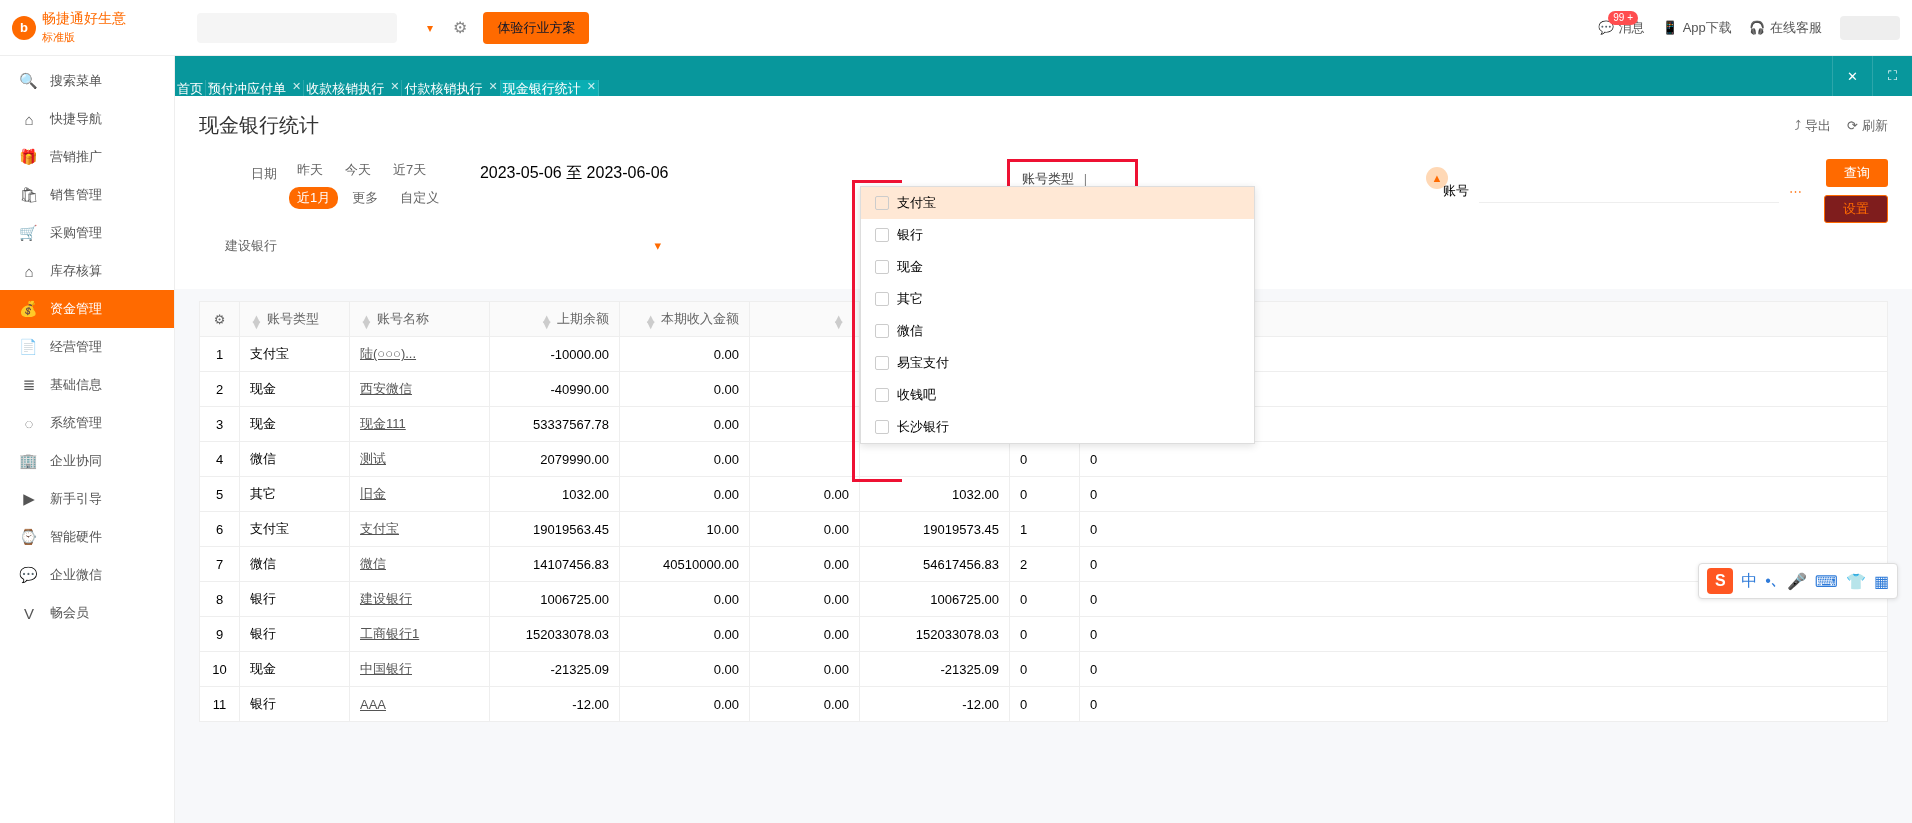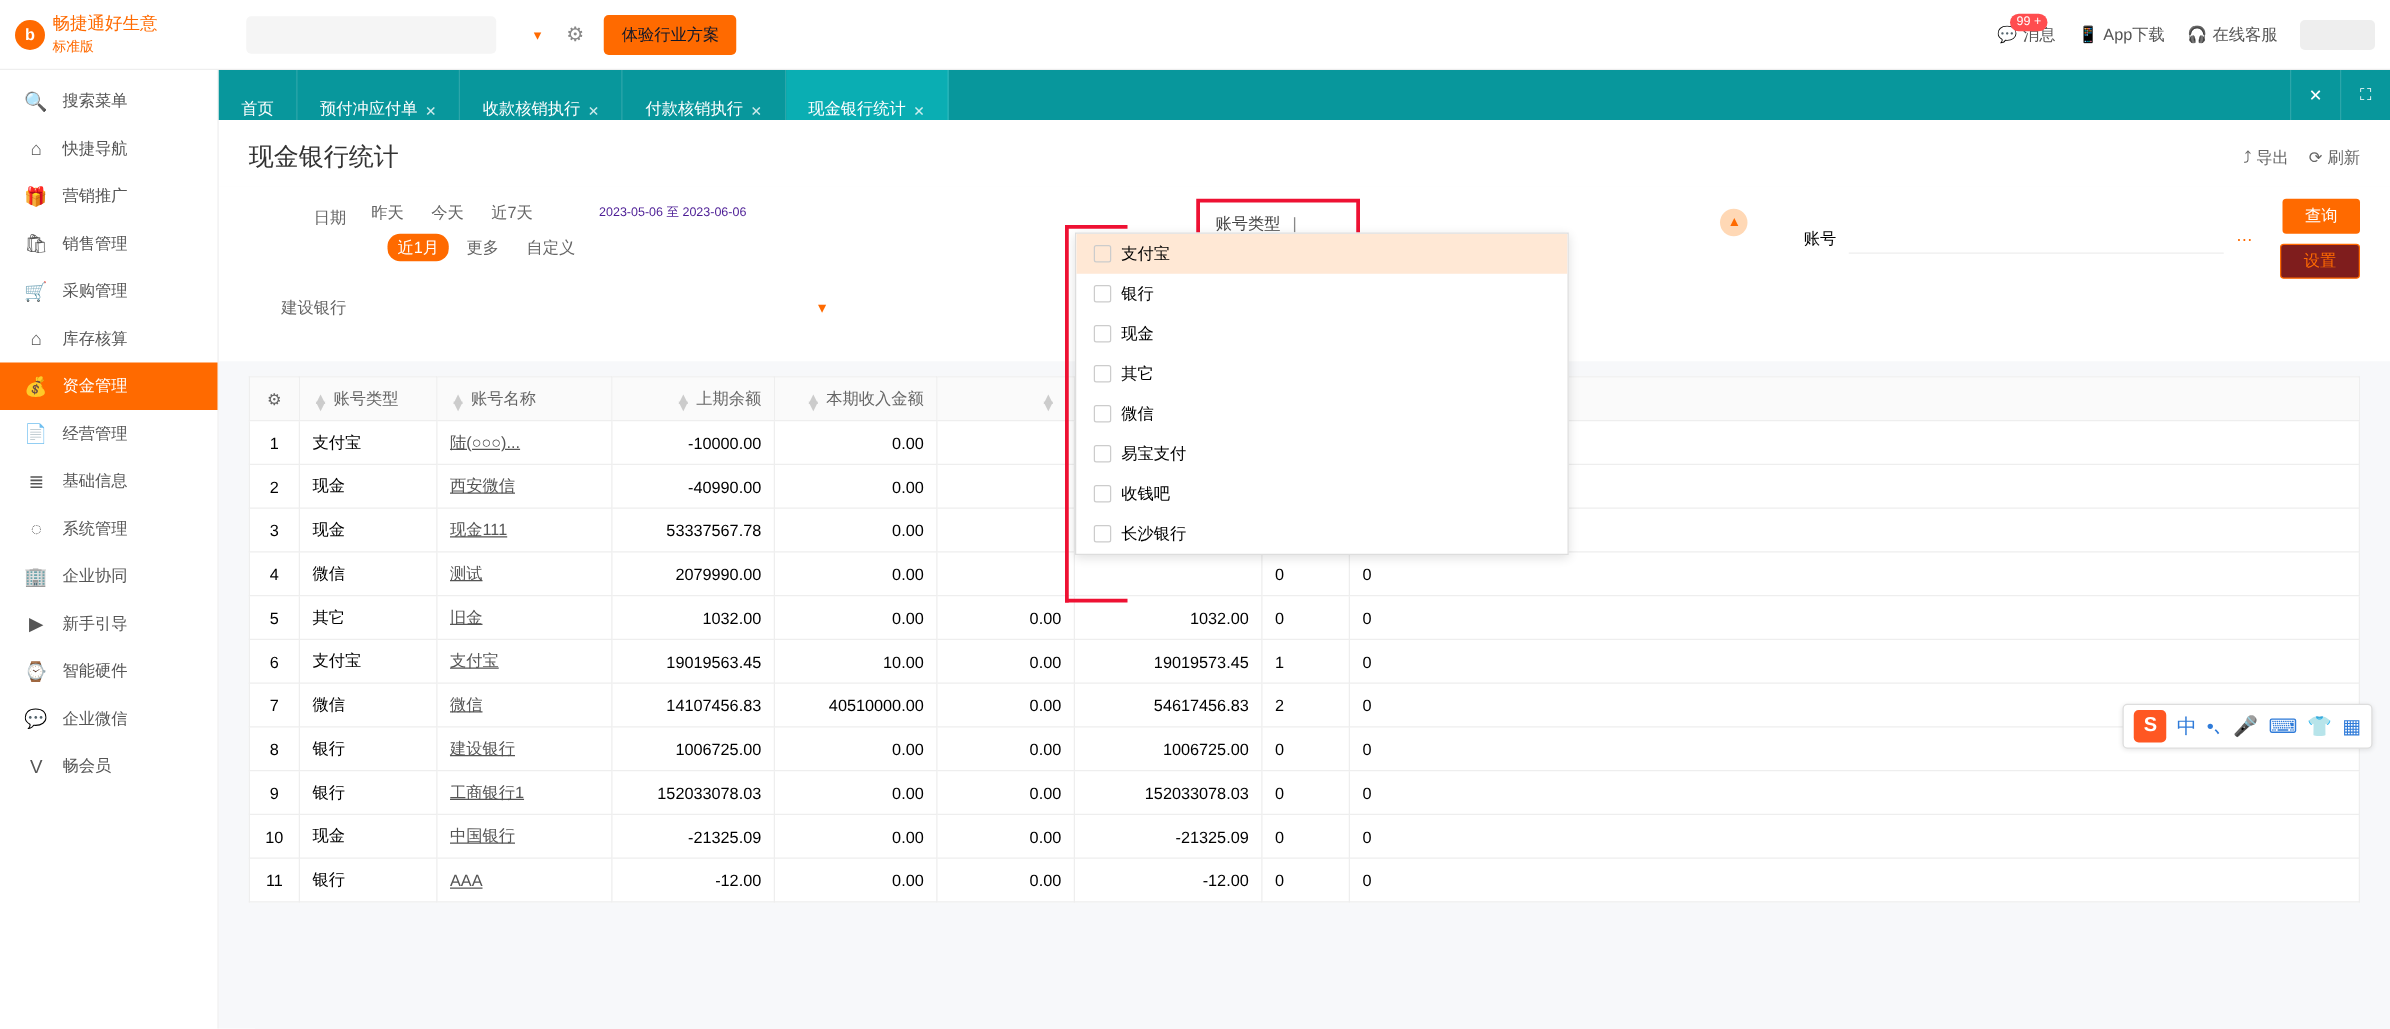--- a/index.html
+++ b/index.html
@@ -20,41 +20,41 @@
 .badge { position: absolute; top: -8px; left: 10px; background: #ff4d4f; color: #fff; font-size: 10px; border-radius: 8px; padding: 0 5px; line-height: 14px; }
 
 
 .sidebar { position: absolute; left: 0; top: 56px; bottom: 0; width: 175px; background: #fff; border-right: 1px solid #eee; padding-top: 6px; }
 .side-item { display: flex; align-items: center; padding: 10px 20px; color: #555; cursor: pointer; gap: 12px; }
 .side-item.active { background: #ff6a00; color: #fff; }
 .side-icon { width: 18px; display: inline-flex; justify-content: center; font-size: 15px; }
 
 
 .tabs-bar { position: absolute; left: 175px; right: 0; top: 56px; height: 40px; background: #08979c; display: flex; align-items: stretch; color: #fff; }
-.tab { padding: 0 18px; display: flex; align-items: flex-end; gap: 6px; cursor: pointer; border-right: 1px solid rgba(255,255,255,0.15); }
+.tab { padding: 0 2px; display: flex; align-items: flex-start; gap: 6px; cursor: pointer; border-right: 1px solid rgba(255,255,255,0.15); margin-top: 24px; }
 .tab.active { background: #0aaeb3; }
 .tab-close { font-size: 11px; opacity: .8; }
 .tabs-right { margin-left: auto; display: flex; }
 .tabs-right .tbtn { width: 40px; display: flex; align-items: center; justify-content: center; cursor: pointer; border-left: 1px solid rgba(255,255,255,0.15); }
 
 
 .main { position: absolute; left: 175px; right: 0; top: 96px; bottom: 0; background: #f7f8fa; overflow: auto; }
 .page-head { display: flex; align-items: center; padding: 16px 24px 10px; background: #fff; }
 .page-title { font-size: 20px; color: #333; font-weight: 500; }
 .page-actions { margin-left: auto; display: flex; gap: 16px; color: #666; }
 .pa { cursor: pointer; display: flex; align-items: center; gap: 4px; }
 
 
 .filter-card { background: #fff; margin: 0 0 12px; padding: 10px 24px 18px; position: relative; }
 .filter-row { display: flex; align-items: flex-start; min-height: 40px; }
 .f-label { width: 90px; text-align: right; color: #666; padding-right: 12px; padding-top: 6px; }
 .date-chips { display: flex; align-items: center; gap: 6px; flex-wrap: wrap; }
 .chip { padding: 2px 8px; color: #666; cursor: pointer; border-radius: 10px; }
-.chip.active { background: #ff6a00; color: #fff; margin-left: 21px; }
-.date-range { color: #4c1d95; font-size: 10px; margin-top: 4px; width: 100%; }
+.chip.active { background: #ff6a00; color: #fff; }
+.date-range { color: #000000; font-size: 16px; margin-top: 4px; width: 100%; }
 .acct-type-box { position: relative; margin-left: 220px; }
 .acct-type-label { border: 3px solid #e13; padding: 8px 48px 8px 12px; color: #444; cursor: pointer; display: inline-block; }
 .collapse-btn { position: absolute; right: 0; top: 8px; width: 22px; height: 22px; background: #ffd8b5; border-radius: 50%; display: flex; align-items: center; justify-content: center; color: #ff6a00; cursor: pointer; font-size: 11px; transform: translateX(310px); }
 .acct-no-group { margin-left: auto; display: flex; align-items: center; gap: 10px; }
 .ellipsis { color: #ff6a00; letter-spacing: 2px; cursor: pointer; margin-right: 10px; }
 .btn-primary { background: #ff6a00; color: #fff; border: none; padding: 5px 18px; border-radius: 3px; cursor: pointer; }
 .btn-outline { background: #7f1d1d; color: #ff6a00; border: 1px solid #ff6a00; padding: 4px 18px; border-radius: 3px; cursor: pointer; }
 .right-buttons { display: flex; flex-direction: column; gap: 8px; align-items: flex-end; }
 .dept-select { width: 380px; height: 30px; border: none; border-bottom: 1px solid transparent; display: flex; align-items: center; justify-content: flex-end; padding-right: 8px; }
 .dept-select .chev { color: #ff6a00; }

